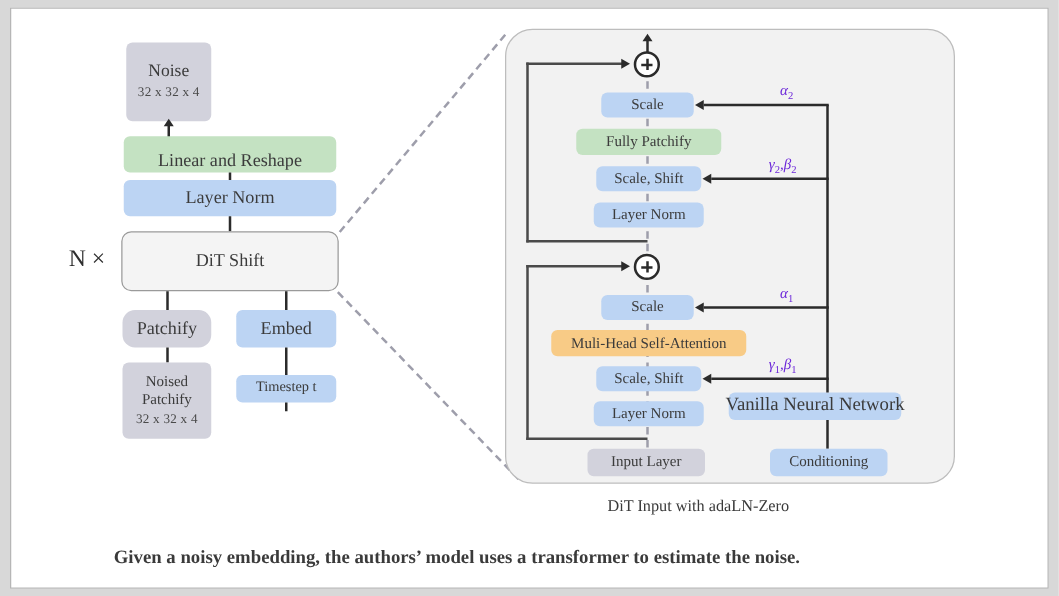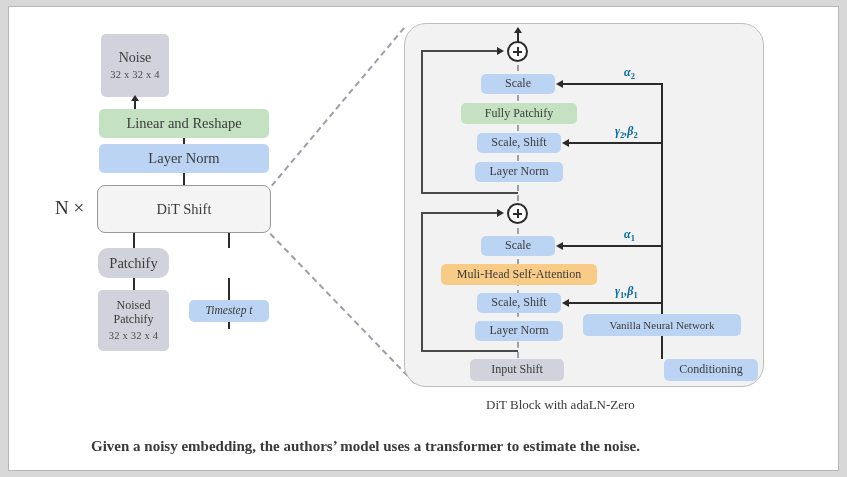--- a/index.html
+++ b/index.html
@@ -69,21 +69,21 @@
   .plus{
     position:absolute;width:21px;height:21px;border-radius:50%;
     background:#ffffff;border:2px solid #2b2b2b;box-sizing:border-box;
   }
   .plus:before,.plus:after{
     content:"";position:absolute;background:#2b2b2b;
   }
   .plus:before{left:4px;top:8px;width:9px;height:1.6px;}
   .plus:after{top:4px;left:8px;width:1.6px;height:9px;}
 
-  .glabel{position:absolute;color:#0369a1;font-size:12px;font-style:italic;white-space:nowrap;font-weight:bold;}
+  .glabel{position:absolute;color:#6d28d9;font-size:12px;font-style:italic;white-space:nowrap;}
   .glabel sub{font-size:8.5px;font-style:normal;}
 
   
   .nx{position:absolute;color:#2f2f2f;font-size:19px;white-space:nowrap;}
   .cap{position:absolute;color:#3a3a3a;white-space:nowrap;}
   #leftcap{font-size:14.5px;}
   #rightcap{font-size:13px;}
   #bottomcap{font-size:15px;}
 
   
@@ -95,53 +95,56 @@
 <div id="card">
 <div class="stage">
 
   <div class="box grey multi" style="left:92px;top:27px;width:68px;height:63px;font-size:14px;">
     <span>Noise</span>
     <span class="sub">32 x 32 x 4</span>
   </div>
   <div class="vline" style="left:125px;top:90px;height:13px;"></div>
   <div class="arrowup" style="left:122px;top:88px;"></div>
 
-  <div class="box green" style="left:90px;top:102px;width:170px;height:29px;font-size:14.5px;">
+  <div class="box green" style="left:90px;top:102px;width:170px;height:29px;font-size:14.5px;align-items:flex-end;">
     <span>Linear and Reshape</span>
   </div>
   <div class="vline" style="left:174px;top:131px;height:6px;"></div>
 
   <div class="box blue" style="left:90px;top:137px;width:170px;height:29px;font-size:14.5px;">
     <span>Layer Norm</span>
   </div>
   <div class="vline" style="left:174px;top:166px;height:12px;"></div>
 
   <div class="nx" style="left:46px;top:190px;">N ×</div>
 
   <div class="box outline" style="left:88px;top:178px;width:174px;height:48px;font-size:14.5px;">
     <span>DiT Shift</span>
   </div>
 
   <div class="vline" style="left:124px;top:226px;height:15px;"></div>
   <div class="vline" style="left:219px;top:226px;height:15px;"></div>
 
   <div class="box grey" style="left:89px;top:241px;width:71px;height:30px;font-size:14.5px;border-radius:10px;">
     <span>Patchify</span>
+  </div>
+  <div class="box blue" style="left:180px;top:241px;width:80px;height:30px;font-size:14.5px;">
+    <span>Embed</span>
   </div>
 
   <div class="vline" style="left:124px;top:271px;height:12px;"></div>
   <div class="vline" style="left:219px;top:271px;height:22px;"></div>
 
   <div class="box grey multi" style="left:89px;top:283px;width:71px;height:61px;font-size:12px;">
     <span>Noised</span>
     <span style="margin-top:1px;">Patchify</span>
     <span class="sub">32 x 32 x 4</span>
   </div>
 
-  <div class="box blue" style="left:180px;top:293px;width:80px;height:22px;font-size:11.5px;font-style:italic;">
+  <div class="box blue" style="left:180px;top:293px;width:80px;height:22px;font-size:11.5px;">
     <span>Timestep t</span>
   </div>
   <div class="vline" style="left:219px;top:315px;height:7px;"></div>
 
 
 
   <div class="zoomline" style="left:262px;top:178px;width:206px;transform:rotate(-50deg);"></div>
   <div class="zoomline" style="left:262px;top:226px;width:208px;transform:rotate(46deg);"></div>
 
   <div id="panel"></div>
@@ -192,28 +195,28 @@
 
   <div class="box blue" style="left:468px;top:286px;width:84px;height:20px;font-size:12px;">
     <span>Scale, Shift</span>
   </div>
 
   <div class="box blue" style="left:466px;top:314px;width:88px;height:20px;font-size:12px;">
     <span>Layer Norm</span>
   </div>
 
   <div class="box grey" style="left:461px;top:352px;width:94px;height:22px;font-size:12px;">
-    <span>Input Shift</span>
-  </div>
-
-  <div class="box blue" style="left:574px;top:307px;width:158px;height:22px;font-size:11px;">
+    <span>Input Layer</span>
+  </div>
+
+  <div class="box blue" style="left:574px;top:307px;width:138px;height:22px;font-size:15px;">
     <span>Vanilla Neural Network</span>
   </div>
   <div class="vline" style="left:652px;top:329px;height:23px;"></div>
-  <div class="box blue" style="left:607px;top:352px;width:94px;height:22px;font-size:12px;margin-left:48px;">
+  <div class="box blue" style="left:607px;top:352px;width:94px;height:22px;font-size:12px;">
     <span>Conditioning</span>
   </div>
 
   <div class="vline" style="left:652px;top:77px;height:230px;"></div>
 
   <div class="hline" style="left:554px;top:76px;width:100px;"></div>
   <div class="arrowleft" style="left:547px;top:73px;"></div>
   <div class="glabel" style="left:615px;top:58px;">α<sub>2</sub></div>
 
   <div class="hline" style="left:560px;top:135px;width:94px;"></div>
@@ -221,18 +224,18 @@
   <div class="glabel" style="left:606px;top:117px;">γ<sub>2</sub>,β<sub>2</sub></div>
 
   <div class="hline" style="left:554px;top:238px;width:100px;"></div>
   <div class="arrowleft" style="left:547px;top:235px;"></div>
   <div class="glabel" style="left:615px;top:220px;">α<sub>1</sub></div>
 
   <div class="hline" style="left:560px;top:295px;width:94px;"></div>
   <div class="arrowleft" style="left:553px;top:292px;"></div>
   <div class="glabel" style="left:606px;top:277px;">γ<sub>1</sub>,β<sub>1</sub></div>
 
-  <div class="cap" id="rightcap" style="left:477px;top:390px;">DiT Block with adaLN-Zero</div>
+  <div class="cap" id="rightcap" style="left:477px;top:390px;">DiT Input with adaLN-Zero</div>
 
   <div class="cap" id="bottomcap" style="left:82px;top:431px;font-weight:bold;">Given a noisy embedding, the authors’ model uses a transformer to estimate the noise.</div>
 
 </div>
 </div>
 
 </body></html>

